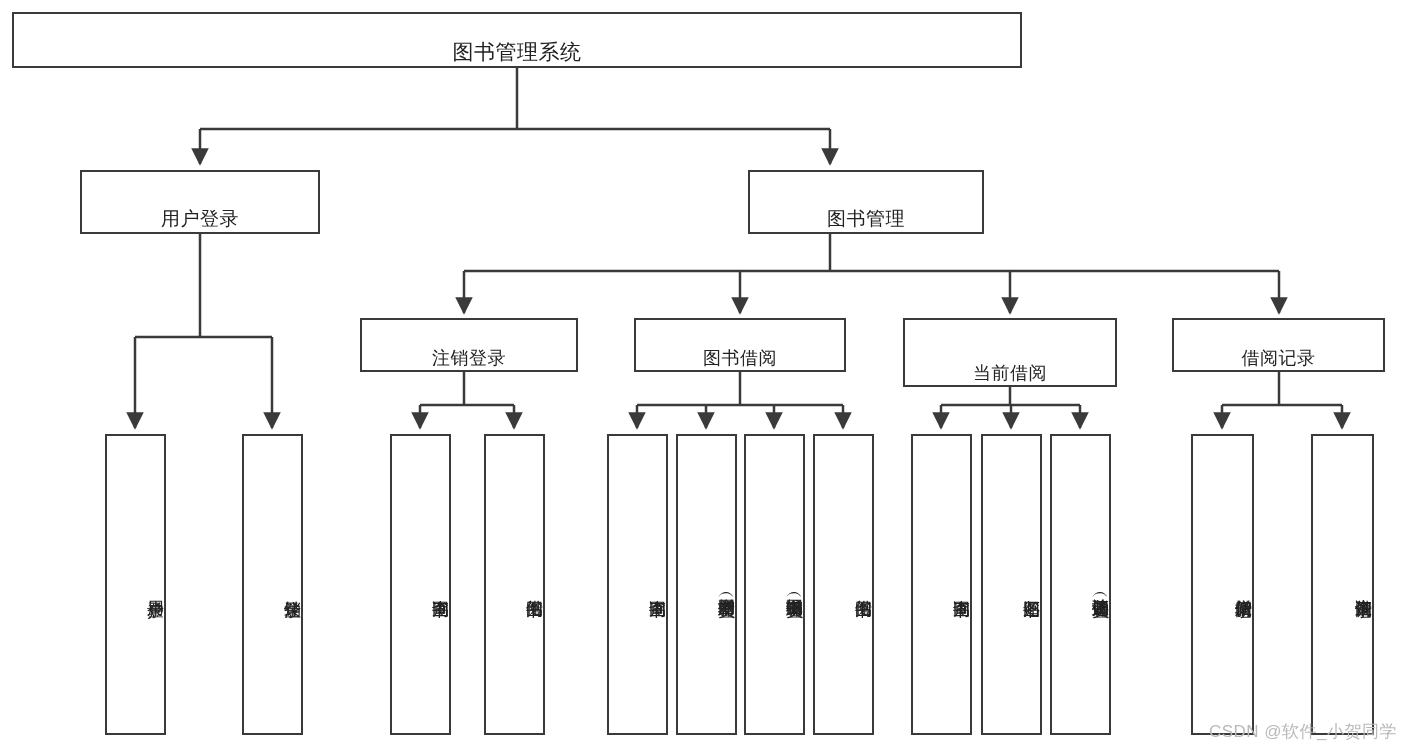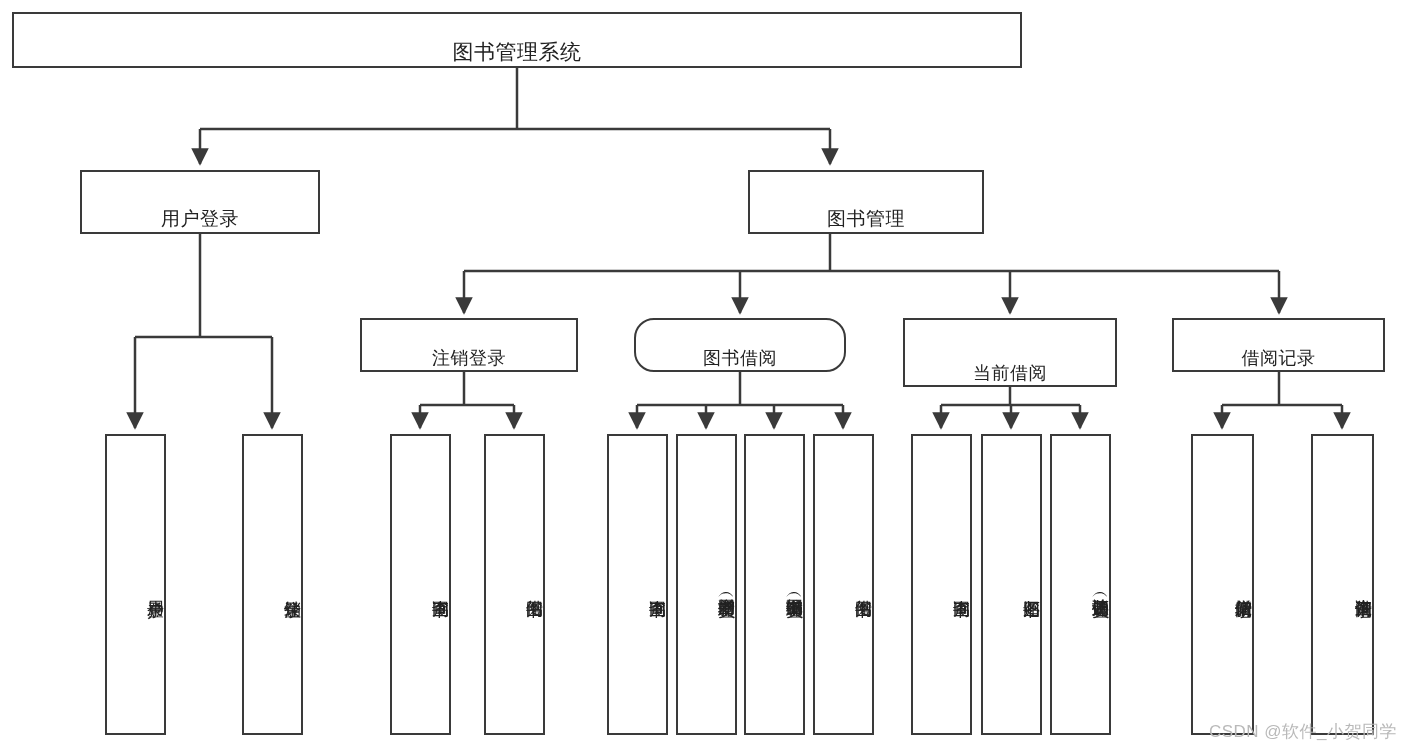--- a/index.html
+++ b/index.html
@@ -131,21 +131,21 @@
   </div>
 
   <div class="node level2" style="left:748px; top:170px; width:236px; height:64px;">
     <span>图书管理</span>
   </div>
 
   <div class="node level3" style="left:360px; top:318px; width:218px; height:54px;">
     <span>注销登录</span>
   </div>
 
-  <div class="node level3" style="left:634px; top:318px; width:212px; height:54px;border-radius:20px;">
+  <div class="node level3" style="left:634px; top:318px; width:212px; height:54px;">
     <span>图书借阅</span>
   </div>
 
   <div class="node level3" style="left:903px; top:318px; width:214px; height:69px;">
     <span>当前借阅</span>
   </div>
 
   <div class="node level3" style="left:1172px; top:318px; width:213px; height:54px;">
     <span>借阅记录</span>
   </div>

